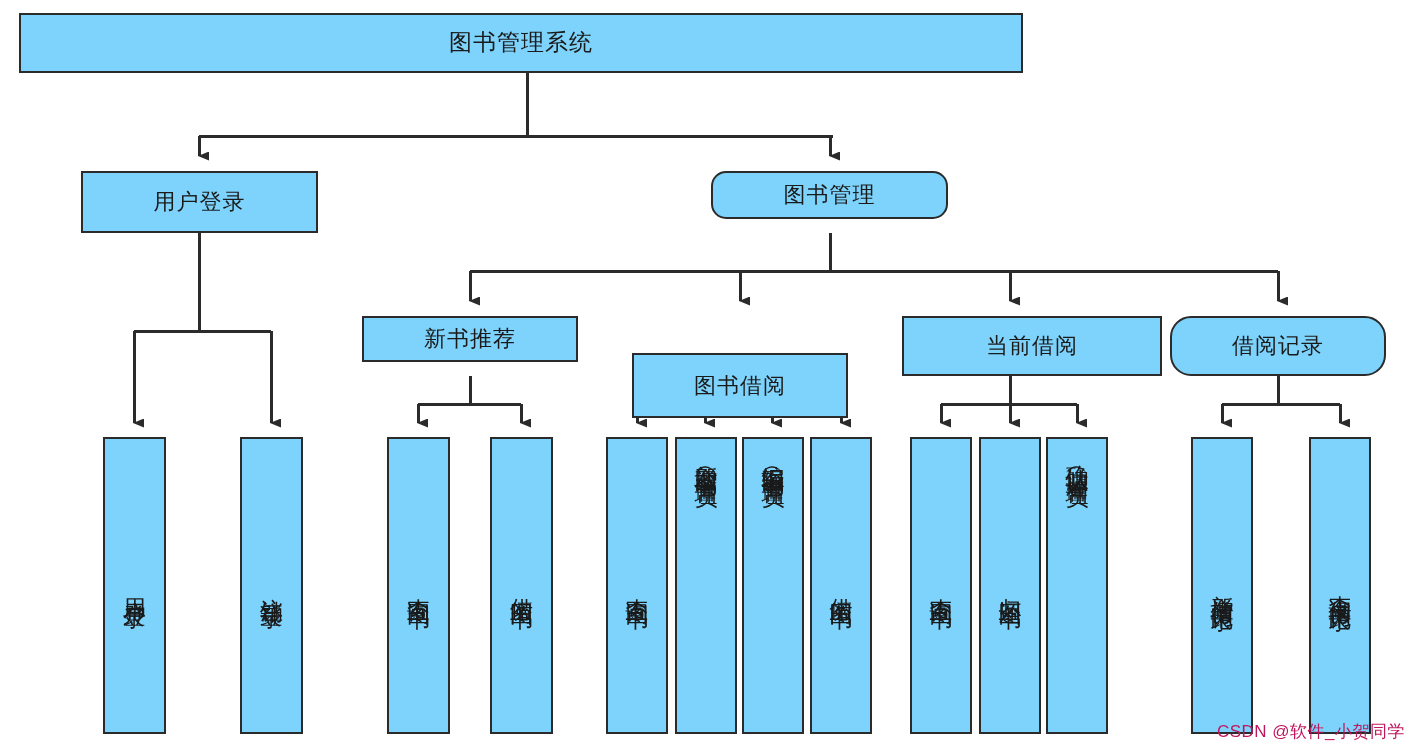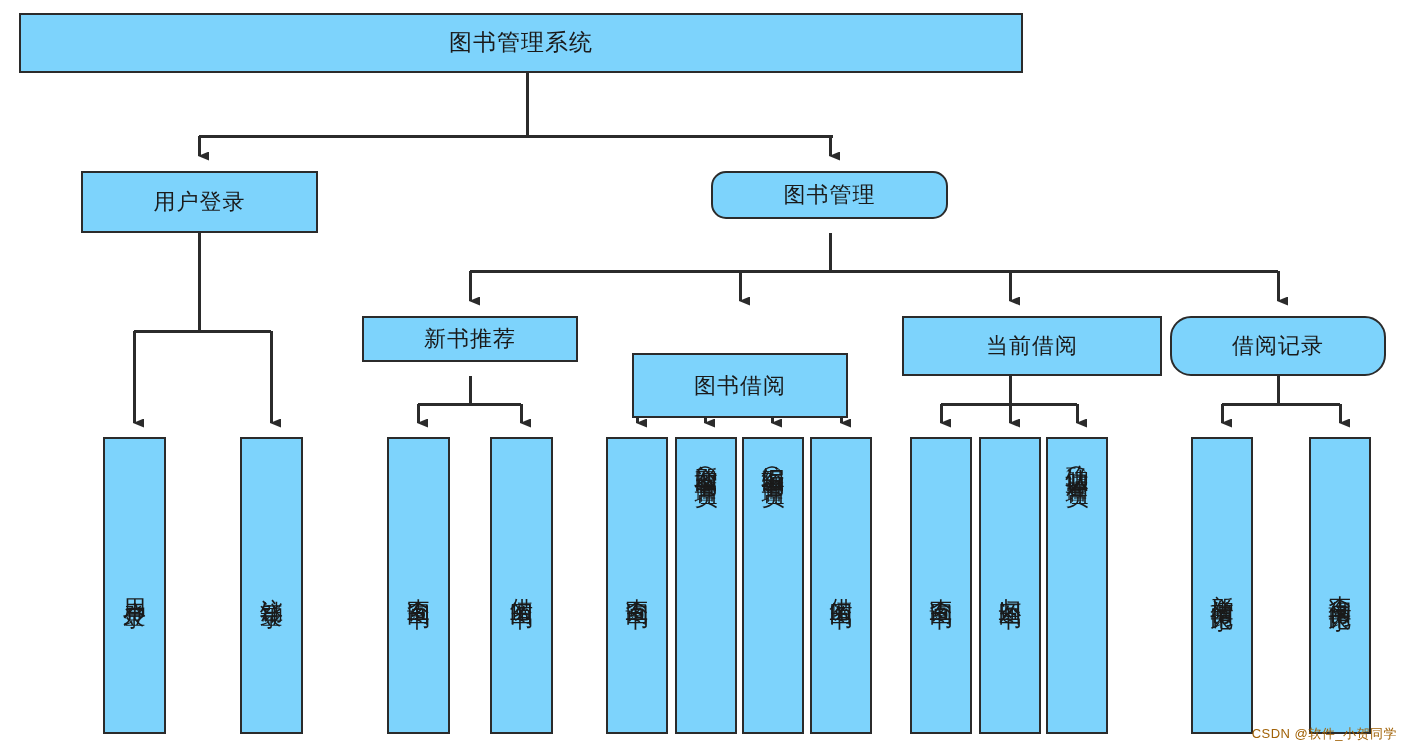--- a/index.html
+++ b/index.html
@@ -68,24 +68,24 @@
   .node.leaf.anchor-mid {
     align-items: center;
     padding-top: 0;
   }
   .node.leaf.anchor-top {
     align-items: flex-start;
     padding-top: 8px;
   }
   #watermark {
     position: absolute;
-    right: 8px;
+    right: 0;
     bottom: 4px;
-    font-size: 13px;
-    color: #a16207;
+    font-size: 17px;
+    color: #be185d;
     white-space: nowrap;
     letter-spacing: 0.5px;
   }
 </style>
 </head>
 <body>
 
 <div id="diagram-root">
 
   <svg id="connector-layer" viewBox="0 0 1405 747" width="1405" height="747" xmlns="http://www.w3.org/2000/svg">

